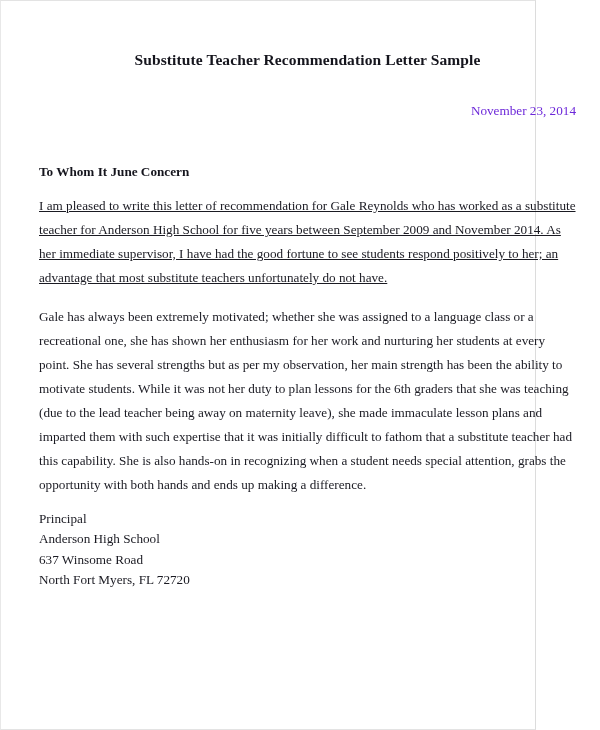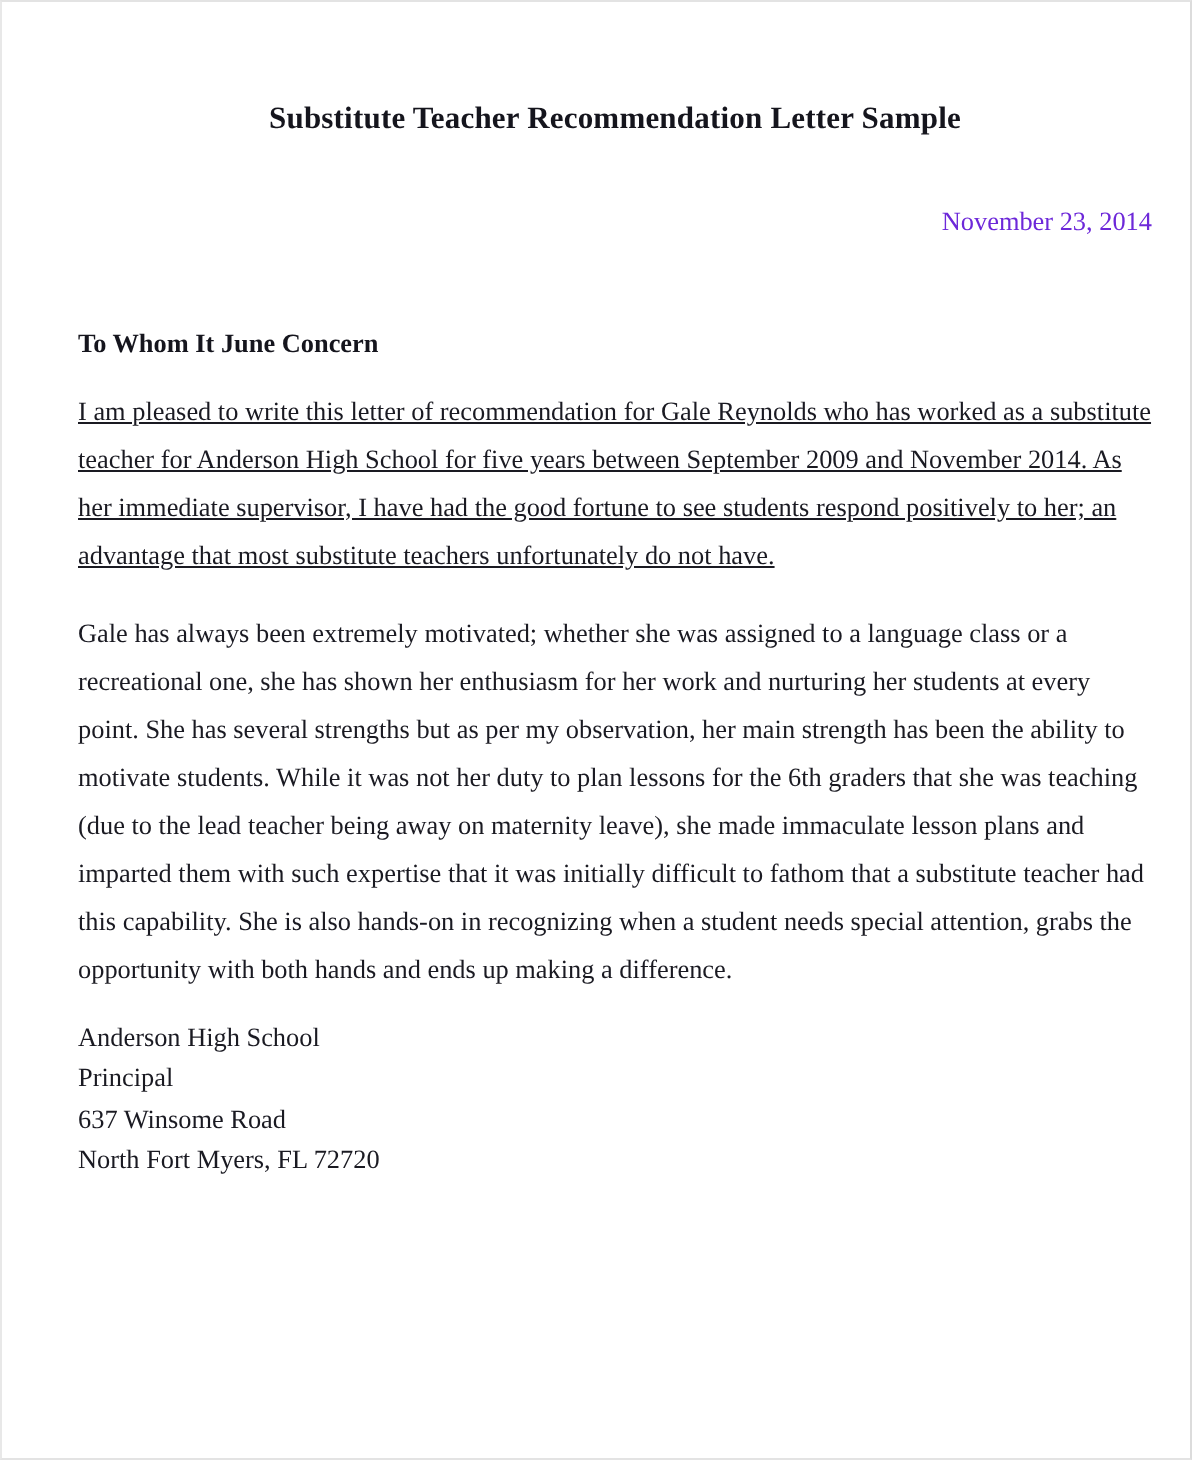--- a/index.html
+++ b/index.html
@@ -11,21 +11,21 @@
     height: 730px;
     background: #ffffff;
     font-family: "Liberation Serif", "DejaVu Serif", serif;
     color: #1a1a22;
     overflow: hidden;
   }
 
   .page {
     position: relative;
     box-sizing: border-box;
-    width: 596px;
+    width: 536px;
     height: 730px;
     background: #ffffff;
     border-top: 1px solid #e3e3e3;
     border-left: 1px solid #e8e8e8;
     border-right: 1px solid #dcdcdc;
     border-bottom: 1px solid #e3e3e3;
     padding: 0;
   }
 
   .content {
@@ -112,21 +112,21 @@
 
     <p class="salutation">To Whom It June Concern</p>
 
     <p class="body-para first">I am pleased to write this letter of recommendation for Gale Reynolds who has worked as a substitute teacher for Anderson High School for five years between September 2009 and November 2014. As her immediate supervisor, I have had the good fortune to see students respond positively to her; an advantage that most substitute teachers unfortunately do not have.</p>
 
     <p class="body-para">Gale has always been extremely motivated; whether she was assigned to a language class or a recreational one, she has shown her enthusiasm for her work and nurturing her students at every point. She has several strengths but as per my observation, her main strength has been the ability to motivate students. While it was not her duty to plan lessons for the 6th graders that she was teaching (due to the lead teacher being away on maternity leave), she made immaculate lesson plans and imparted them with such expertise that it was initially difficult to fathom that a substitute teacher had this capability. She is also hands-on in recognizing when a student needs special attention, grabs the opportunity with both hands and ends up making a difference.</p>
 
 
 
     <div class="sig-block">
+      <div class="sig-line">Principal</div>
       <div class="sig-line">Anderson High School</div>
-      <div class="sig-line">Principal</div>
       <div class="sig-line">637 Winsome Road</div>
       <div class="sig-line">North Fort Myers, FL 72720</div>
 
     </div>
 
   </div>
 </div>
 
 </body></html>

